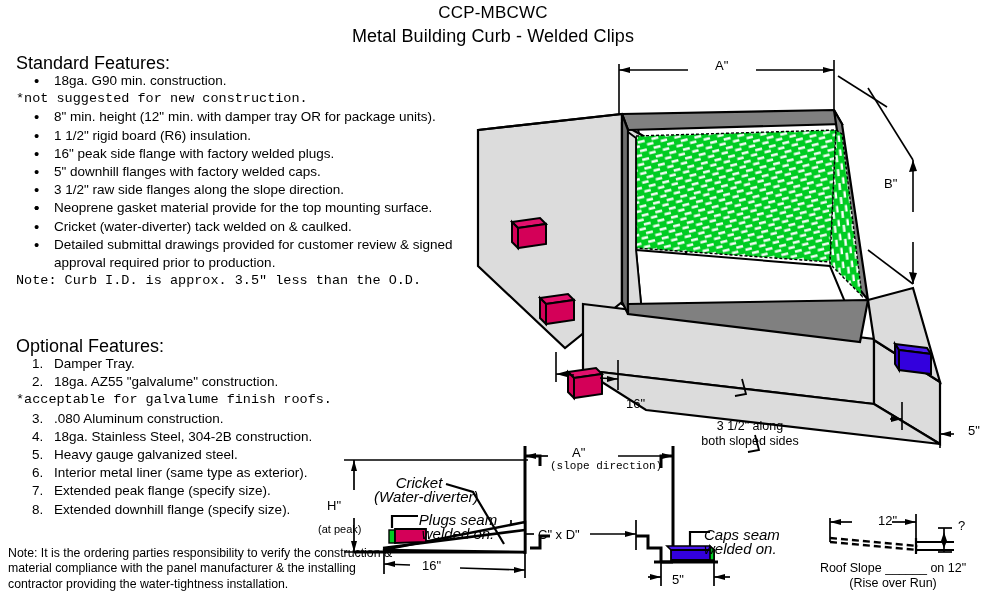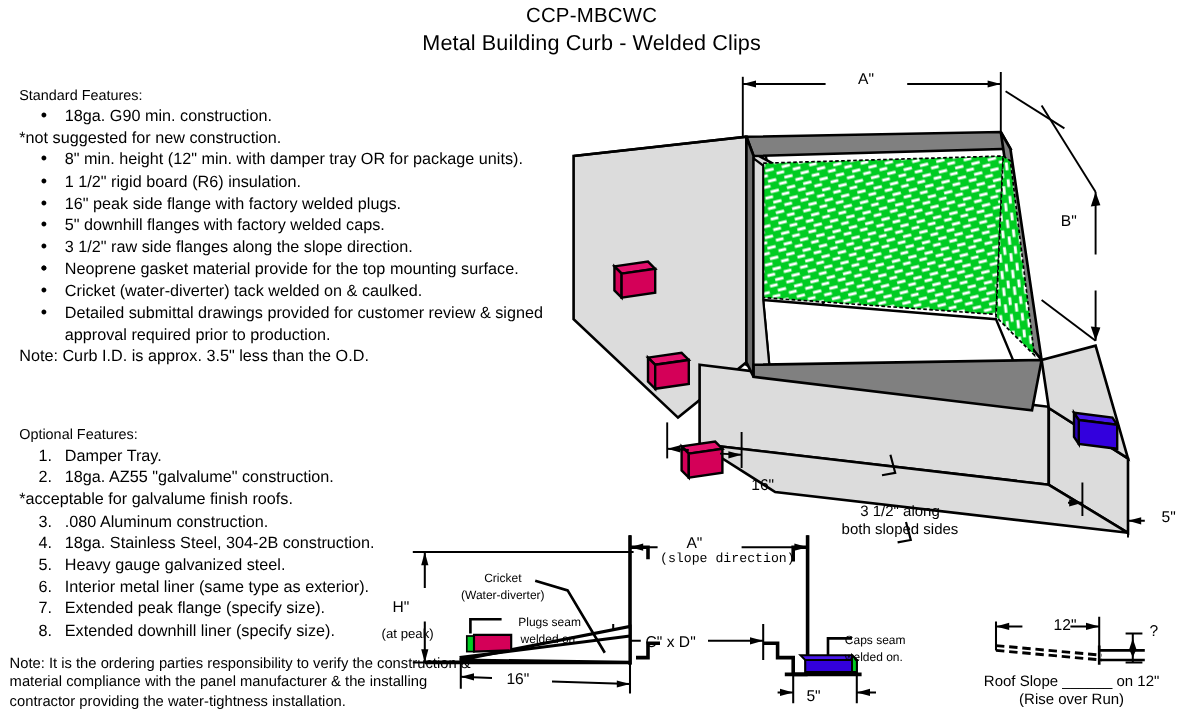--- a/index.html
+++ b/index.html
@@ -31,43 +31,43 @@
     letter-spacing: 0.2px;
   }
   #title-name {
     font-size: 18px;
     line-height: 24px;
     letter-spacing: 0.1px;
   }
 
   
   .sec-heading {
-    font-size: 12px;
+    font-size: 18px;
     line-height: 18px;
-    margin-top: 16px;
   }
   .feat-list {
     margin: 0;
     padding: 0;
     list-style: none;
     font-size: 13.5px;
     line-height: 18.2px;
   }
   .feat-list li {
     position: relative;
     padding-left: 38px;
   }
   .feat-list li .mk {
     position: absolute;
     left: 16px;
     top: 0;
   }
   .feat-list li.bullet .mk { left: 18px; font-size: 15px; line-height: 18px; }
   .feat-list li.note-line {
     padding-left: 0;
+    font-family: Liberation Mono, monospace;
   }
   #std-features { left: 16px; top: 54px; width: 460px; }
   #opt-features { left: 16px; top: 337px; width: 430px; }
   #bottom-note {
     left: 8px; top: 546px; width: 390px;
     font-size: 12.3px;
     line-height: 15.4px;
   }
 
   
@@ -81,24 +81,25 @@
     line-height: 13px;
     white-space: nowrap;
   }
   .dim-c {
     font-size: 12.5px;
     line-height: 14.5px;
     white-space: nowrap;
     text-align: center;
   }
   .callout {
-    font-size: 10px;
+    font-size: 15px;
     line-height: 13.5px;
     white-space: nowrap;
     text-align: center;
+    font-style: italic;
   }
   svg { display: block; overflow: visible; }
 </style>
 </head>
 <body>
 
 <div id="page">
 
   <div id="title-block" class="abs">
     <div id="title-code">CCP-MBCWC</div>
@@ -127,21 +128,21 @@
     <div class="sec-heading">Optional Features:</div>
     <ul class="feat-list" id="opt-list">
         <li><span class="mk">1.</span><span>Damper Tray.</span></li>
         <li><span class="mk">2.</span><span>18ga. AZ55 "galvalume" construction.</span></li>
         <li class="note-line">*acceptable for galvalume finish roofs.</li>
         <li><span class="mk">3.</span><span>.080 Aluminum construction.</span></li>
         <li><span class="mk">4.</span><span>18ga. Stainless Steel, 304-2B construction.</span></li>
         <li><span class="mk">5.</span><span>Heavy gauge galvanized steel.</span></li>
         <li><span class="mk">6.</span><span>Interior metal liner (same type as exterior).</span></li>
         <li><span class="mk">7.</span><span>Extended peak flange (specify size).</span></li>
-        <li><span class="mk">8.</span><span>Extended downhill liner (specify size).</span></li>
+        <li><span class="mk">8.</span><span>Extended downhill flange (specify size).</span></li>
       </ul>
   </div>
 
   <div id="bottom-note" class="abs">Note: It is the ordering parties responsibility to verify the construction &amp; material compliance with the panel manufacturer &amp; the installing contractor providing the water-tightness installation.</div>
 
   <svg class="abs" style="left:470px; top:52px;" width="516" height="400" viewBox="0 0 516 400">
     <defs>
       <pattern id="insulHatch" width="14" height="9" patternUnits="userSpaceOnUse" patternTransform="rotate(-14)">
         <rect width="14" height="9" fill="#00CC22"></rect>
         <rect x="1" y="1.2" width="7" height="2.4" fill="#ffffff"></rect>

